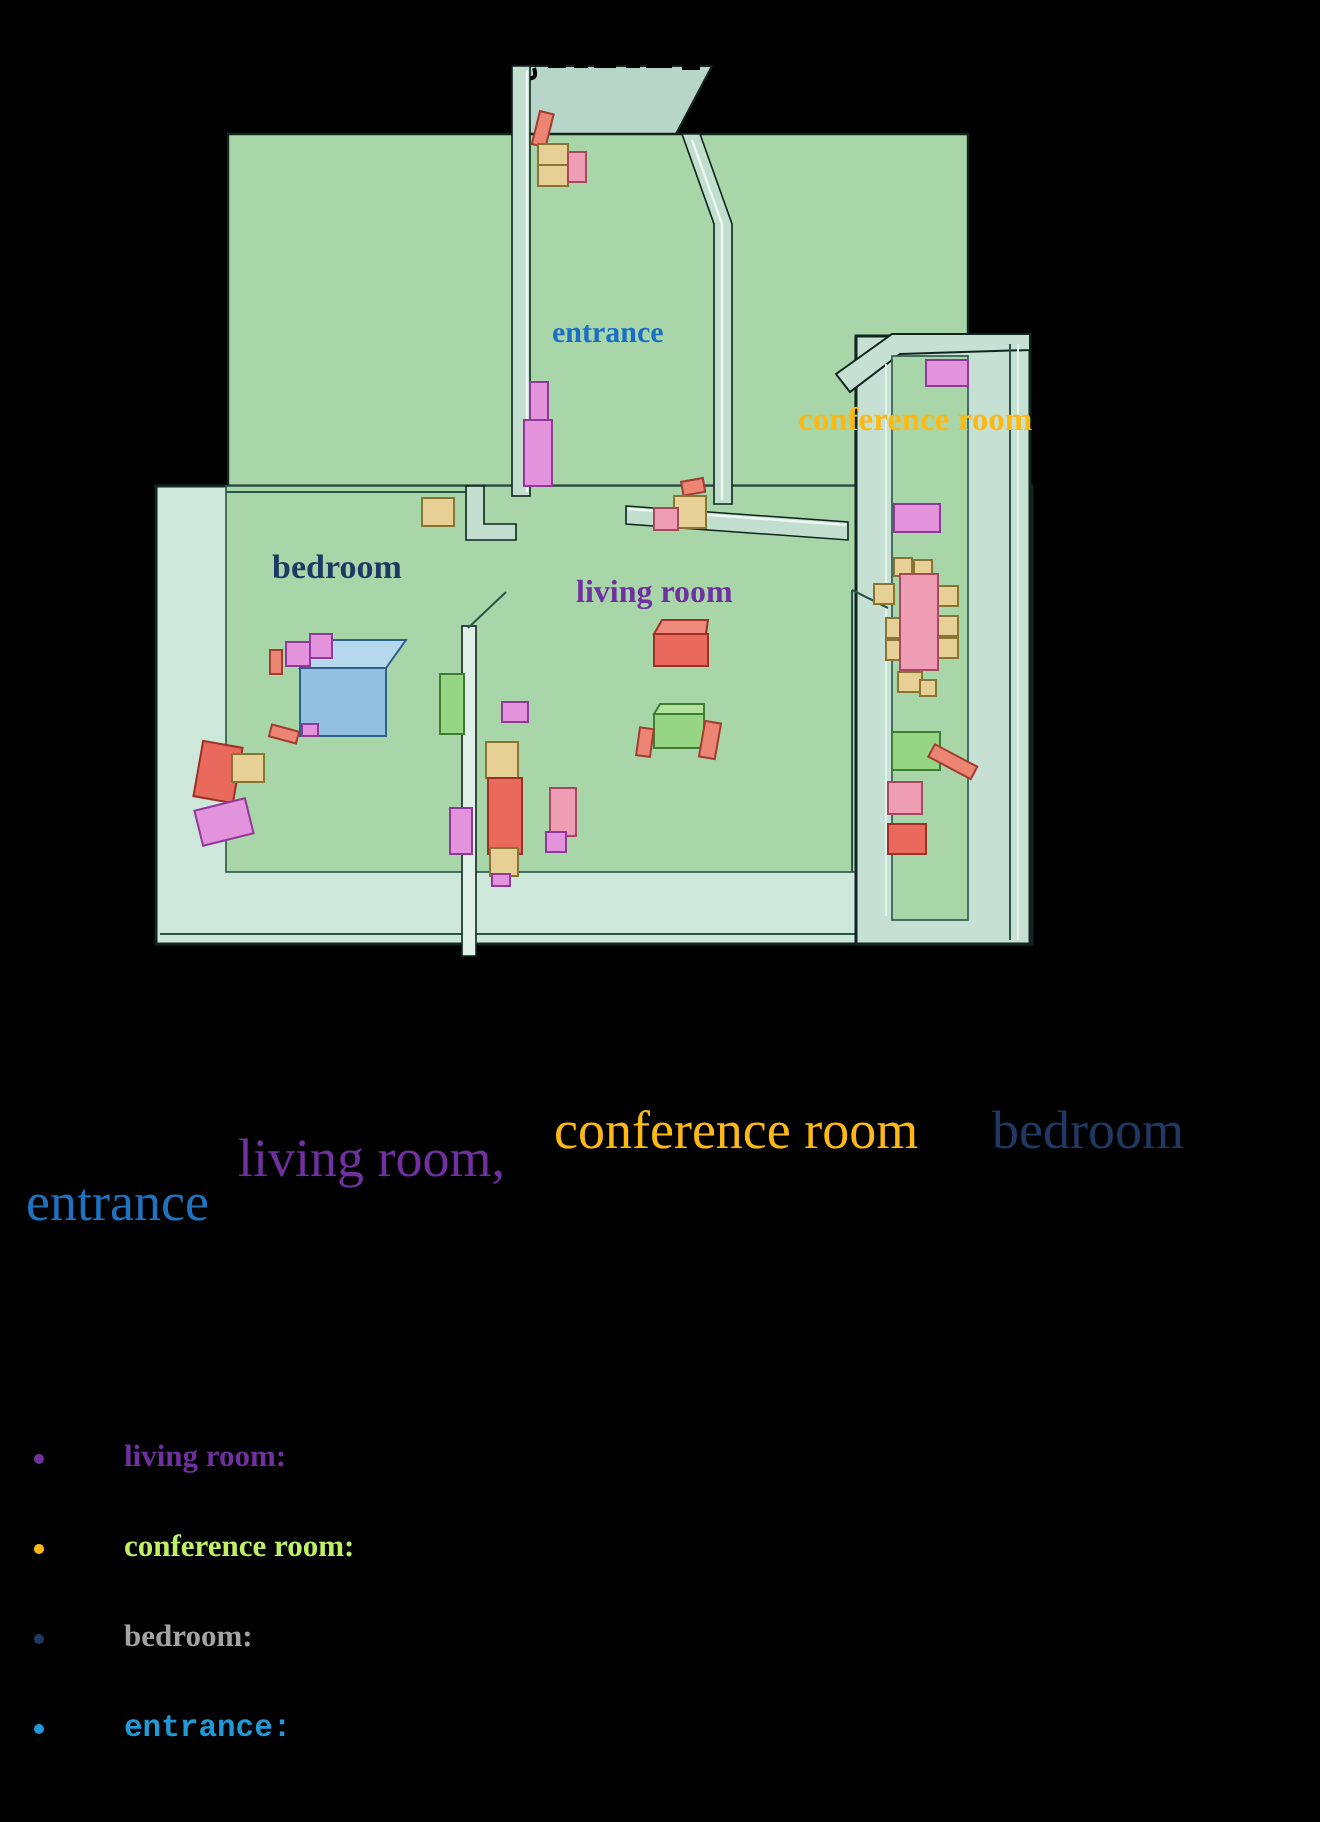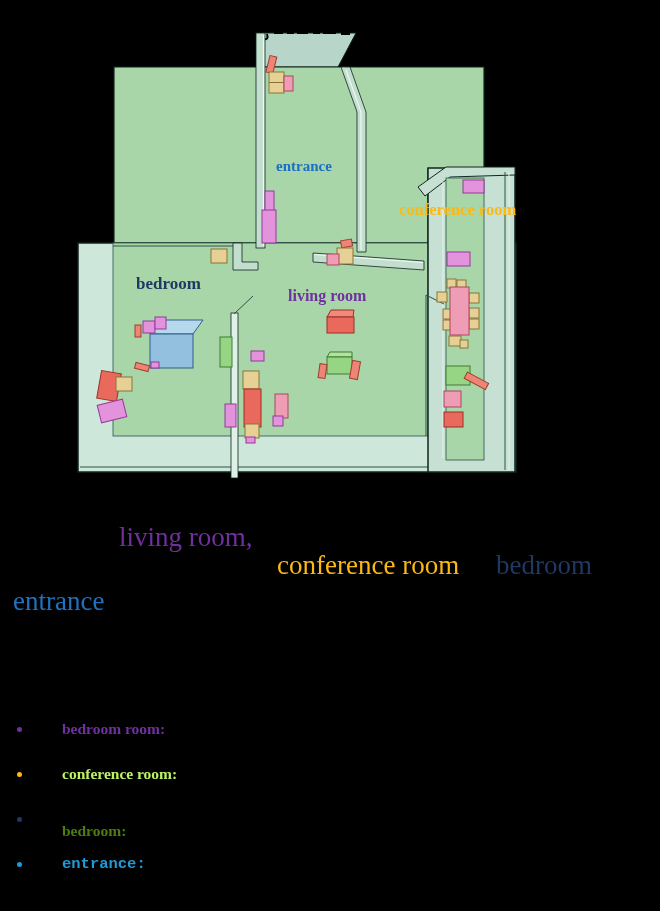--- a/index.html
+++ b/index.html
@@ -156,38 +156,38 @@
       <rect x="444" y="412" width="19" height="15" fill="#e96a5c" stroke="#9c2f26"></rect>
     </g>
 
     <text x="276" y="171" font-size="15" style="fill: rgb(26, 110, 198);">entrance</text>
     <text x="399" y="215" font-size="16.5" style="fill: rgb(253, 185, 19);">conference room</text>
     <text x="136" y="289" font-size="17" style="fill: rgb(31, 56, 100);">bedroom</text>
     <text x="288" y="301" font-size="16" style="fill: rgb(112, 48, 160);">living room</text>
   </svg>
 
   <div>
-    <span class="cap-word" style="left: 119px; top: 523px; color: rgb(112, 48, 160);">living room,</span>
+    <span class="cap-word" style="left: 119px; top: 565px; color: rgb(112, 48, 160);">living room,</span>
     <span class="cap-word" style="left: 277px; top: 551px; color: rgb(253, 185, 19);">conference room</span>
     <span class="cap-word" style="left: 496px; top: 551px; color: rgb(31, 56, 100);">bedroom</span>
     <span class="cap-word" style="left: 13px; top: 587px; color: rgb(30, 114, 191);">entrance</span>
   </div>
 
   <div>
     <div class="bullet-row" style="top:720px">
       <span class="bullet-dot" style="background-color: rgb(112, 48, 160);"></span>
-      <span class="bullet-label" style="color: rgb(112, 48, 160);">bedroom room:</span>
+      <span class="bullet-label" style="color: rgb(112, 48, 160);">living room:</span>
     </div>
     <div class="bullet-row" style="top:765px">
       <span class="bullet-dot" style="background-color: rgb(253, 185, 19);"></span>
       <span class="bullet-label" style="color: #bef264;">conference room:</span>
     </div>
     <div class="bullet-row" style="top:810px">
       <span class="bullet-dot" style="background-color: rgb(31, 56, 100);"></span>
-      <span class="bullet-label" style="color: #4d7c0f; margin-top: 12px;">bedroom:</span>
+      <span class="bullet-label" style="color: #a3a3a3;">bedroom:</span>
     </div>
     <div class="bullet-row" style="top:855px">
       <span class="bullet-dot" style="background-color: rgb(31, 154, 215);"></span>
       <span class="bullet-label" style="color: rgb(31, 154, 215); font-family: Liberation Mono, monospace;">entrance:</span>
     </div>
   </div>
 
 </div>
 
 </body></html>

